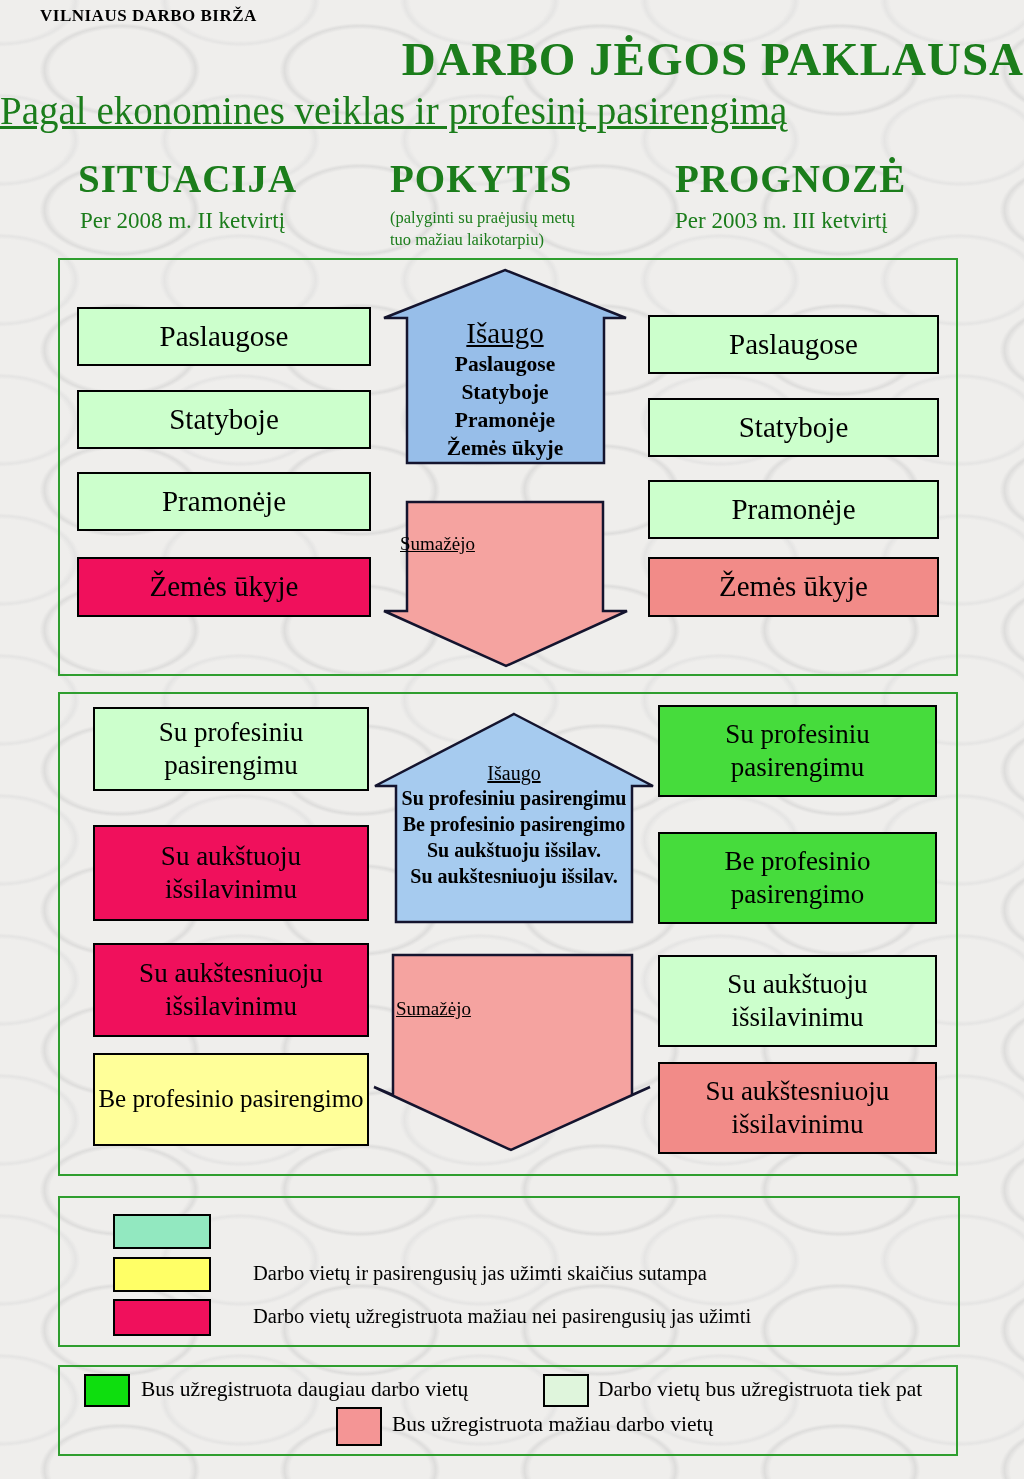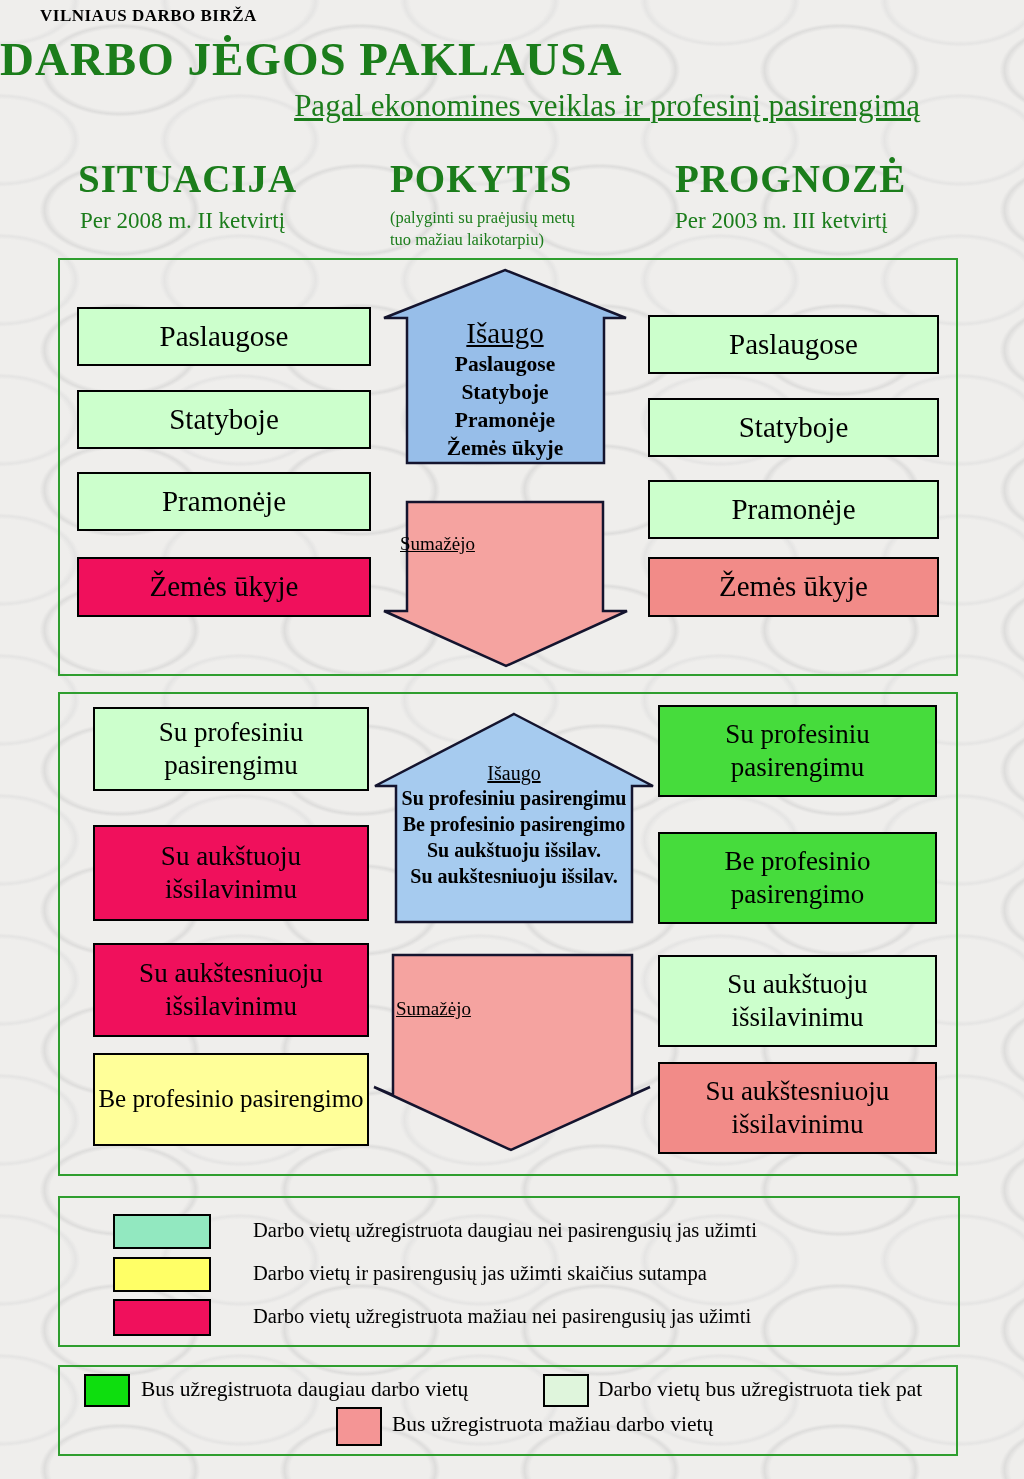--- a/index.html
+++ b/index.html
@@ -11,22 +11,22 @@
       radial-gradient(ellipse 120px 70px at 50% 50%, rgba(255,255,255,0) 58%, rgba(219,219,219,.5) 63%, rgba(255,255,255,0) 67%);
     background-size:240px 140px,240px 140px;
     background-position:0 0,120px 70px;
     font-family:"Liberation Serif","DejaVu Serif",serif;
     color:#000;
   }
   .abs{position:absolute;}
   .green{color:#1b7d1b;}
   .u{text-decoration:underline;}
   .org{left:40px;top:6px;font-size:17px;font-weight:bold;letter-spacing:.5px;}
-  .title{left:0;top:32px;width:1024px;text-align:left;font-size:47px;font-weight:bold;letter-spacing:1px;}
-  .subtitle{left:0;top:88px;width:920px;text-align:right;font-size:31px;}
+  .title{left:0;top:32px;width:1024px;text-align:right;font-size:47px;font-weight:bold;letter-spacing:1px;}
+  .subtitle{left:0;top:88px;width:920px;text-align:left;font-size:39px;}
   .colhead{font-size:39px;font-weight:bold;letter-spacing:1px;}
   .colsub{font-size:23px;}
   .colsub-small{font-size:16.5px;line-height:1.35;}
   .panel{border:2px solid #2f9e2f;}
   .box{border:2px solid #000;display:flex;align-items:center;justify-content:center;text-align:center;}
   .box .lbl{font-size:29px;line-height:1.22;}
   .box.md .lbl{font-size:27px;}
   .box.sm .lbl{font-size:25px;}
   .arrow-svg{overflow:visible;}
   .atext{text-align:center;}
@@ -143,21 +143,20 @@
     </div>
   <div class="abs box md" style="left: 658px; top: 955px; width: 275px; height: 88px; background-color: rgb(204, 255, 204);">
       <span class="lbl">Su aukštuoju išsilavinimu</span>
     </div>
   <div class="abs box md" style="left: 658px; top: 1062px; width: 275px; height: 88px; background-color: rgb(242, 139, 136);">
       <span class="lbl">Su aukštesniuoju išsilavinimu</span>
     </div>
 
   <div class="abs panel" style="left:58px;top:1196px;width:898px;height:147px;"></div>
   <div class="abs swatch" style="left: 113px; top: 1214px; width: 94px; height: 31px; background-color: rgb(146, 232, 192);"></div>
-  <div class="abs ltext" style="left:253px;top:1219px;">Darbo vietų užregistruota daugiau nei pasirengusių jas užimti</div>
   <div class="abs swatch" style="left: 113px; top: 1257px; width: 94px; height: 31px; background-color: rgb(255, 255, 102);"></div>
   <div class="abs ltext" style="left:253px;top:1262px;">Darbo vietų ir pasirengusių jas užimti skaičius sutampa</div>
   <div class="abs swatch" style="left: 113px; top: 1299px; width: 94px; height: 33px; background-color: rgb(240, 16, 92);"></div>
   <div class="abs ltext" style="left:253px;top:1305px;">Darbo vietų užregistruota mažiau nei pasirengusių jas užimti</div>
 
   <div class="abs panel" style="left:58px;top:1365px;width:896px;height:87px;"></div>
   <div class="abs swatch" style="left: 84px; top: 1374px; width: 42px; height: 29px; background-color: rgb(14, 222, 14);"></div>
   <div class="abs l2text" style="left:141px;top:1377px;">Bus užregistruota daugiau darbo vietų</div>
   <div class="abs swatch" style="left: 543px; top: 1374px; width: 42px; height: 29px; background-color: rgb(223, 245, 220);"></div>
   <div class="abs l2text" style="left:598px;top:1377px;">Darbo vietų bus užregistruota tiek pat</div>

